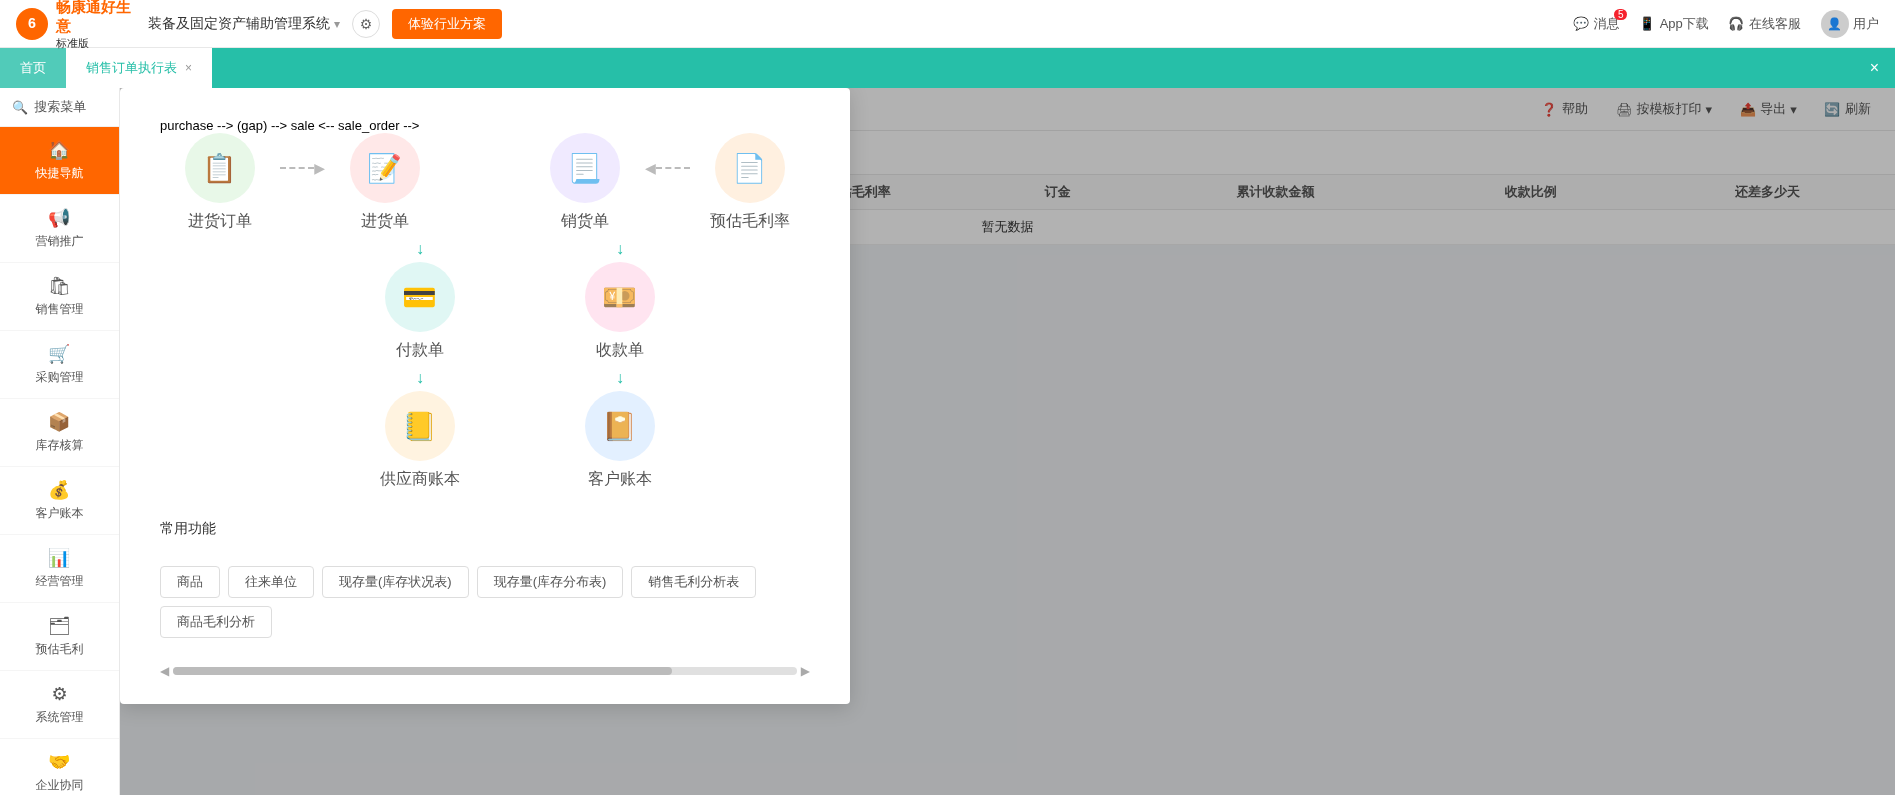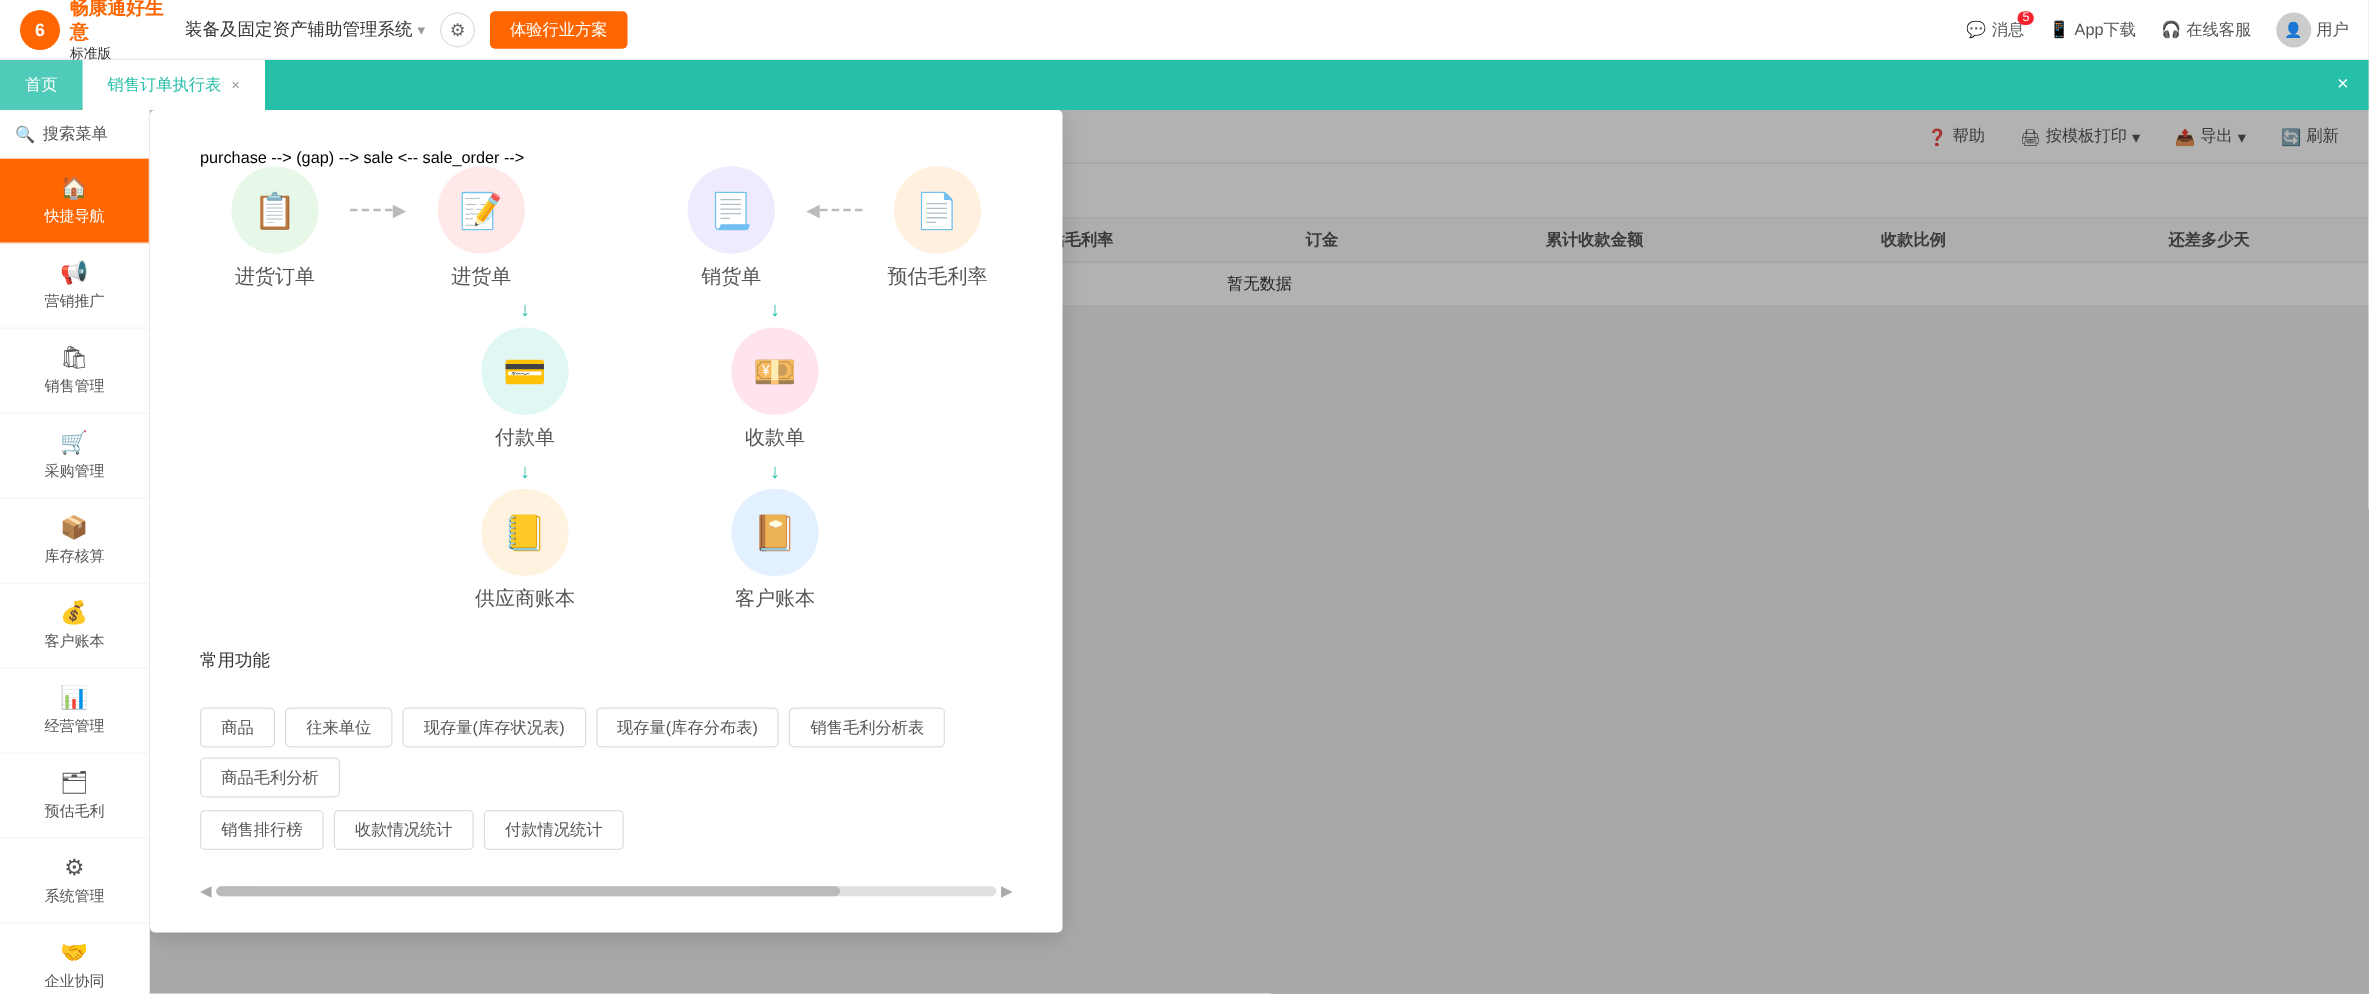--- a/index.html
+++ b/index.html
@@ -581,25 +581,20 @@
         <div class="common-section">
           <div class="common-title">常用功能</div>
           <div class="common-btns">
             <button class="common-btn">商品</button>
             <button class="common-btn">往来单位</button>
             <button class="common-btn">现存量(库存状况表)</button>
             <button class="common-btn">现存量(库存分布表)</button>
             <button class="common-btn">销售毛利分析表</button>
             <button class="common-btn">商品毛利分析</button>
           </div>
-          <div class="common-btns">
-            <button class="common-btn">销售排行榜</button>
-            <button class="common-btn">收款情况统计</button>
-            <button class="common-btn">付款情况统计</button>
-          </div>
         </div>
 
         <div class="scrollbar-row">
           <span class="scroll-arrow">◀</span>
           <div class="scrollbar-track">
             <div class="scrollbar-thumb"></div>
           </div>
           <span class="scroll-arrow">▶</span>
         </div>
 

